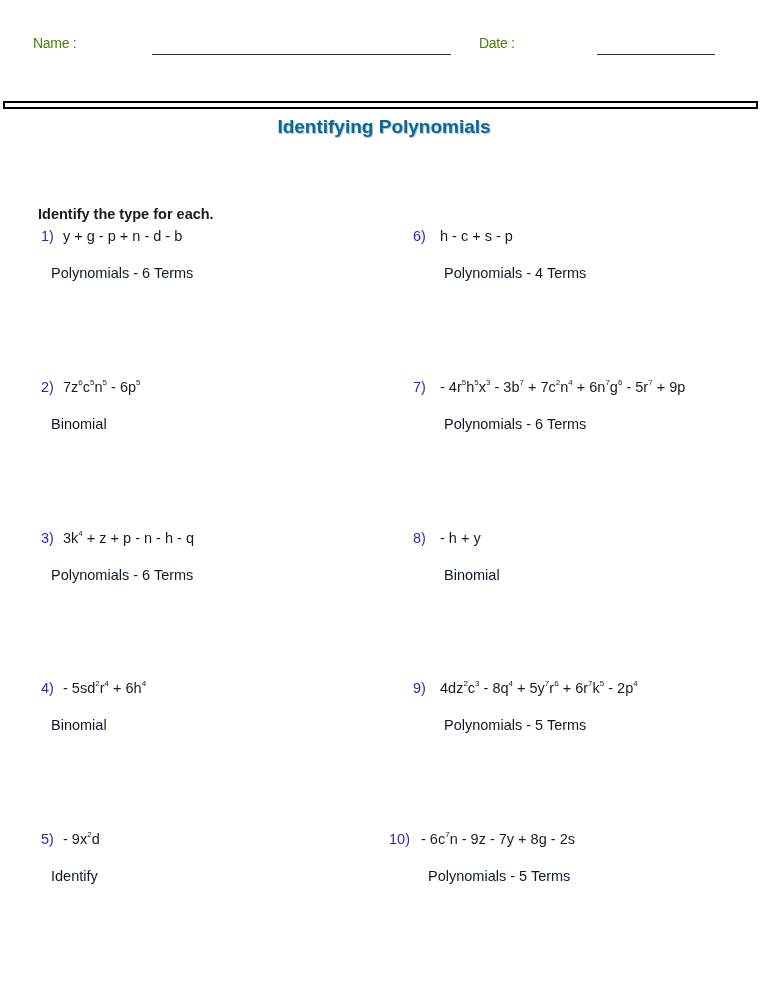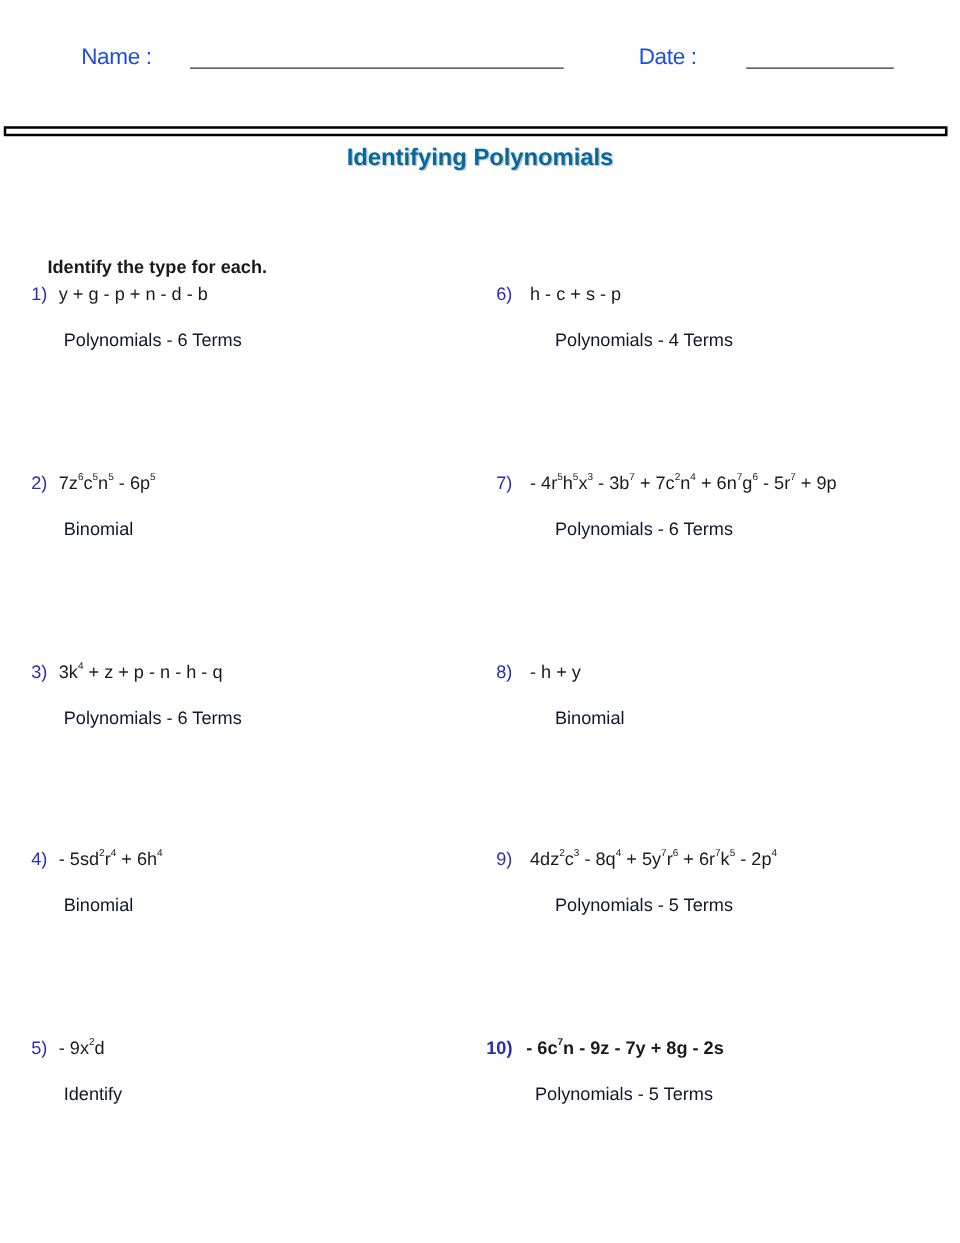--- a/index.html
+++ b/index.html
@@ -11,24 +11,23 @@
     width: 768px;
     height: 994px;
     position: relative;
     overflow: hidden;
     font-family: "Liberation Sans", sans-serif;
     color: #1a1a1a;
   }
   .name-label, .date-label {
     position: absolute;
     top: 35px;
-    font-size: 18px;
-    color: #1d4ed8;
+    font-size: 14px;
+    color: #4d7c0f;
     letter-spacing: -0.3px;
-    margin-left: 32px;
   }
   .name-label { left: 33px; }
   .date-label { left: 479px; }
   .blank-line {
     position: absolute;
     height: 0;
     border-top: 1.6px solid #333;
   }
   .name-line { left: 152px; width: 299px; top: 54px; }
   .date-line { left: 597px; width: 118px; top: 54px; }
@@ -65,21 +64,21 @@
     margin-top: 41px;
   }
 
   .problem {
     position: absolute;
     width: 360px;
   }
   .problem .q-line {
     position: absolute;
     top: 0;
-    left: 0;
+    left: 16px;
     font-size: 14.5px;
     white-space: nowrap;
   }
   .problem .num {
     color: #2b2bb5;
     display: inline-block;
   }
   .problem .expr {
     color: #1a1a1a;
   }
@@ -93,21 +92,21 @@
     top: 37px;
     font-size: 14.5px;
     color: #0f172a;
     white-space: nowrap;
   }
   .left-col .num { width: 22px; }
   .left-col .answer { left: 26px; }
   .right-col .num { width: 27px; }
   .right-col .answer { left: 47px; }
   .right-col.two-digit .num { width: 32px; }
-  .right-col.two-digit .q-line { left: -8px; font-weight: bold; }
+  .right-col.two-digit .q-line { left: -8px; }
   .right-col.two-digit .answer { left: 31px; }
 </style>
 </head>
 <body>
 
 <div class="name-label">Name :</div>
 <div class="blank-line name-line"></div>
 <div class="date-label">Date :</div>
 <div class="blank-line date-line"></div>
 

